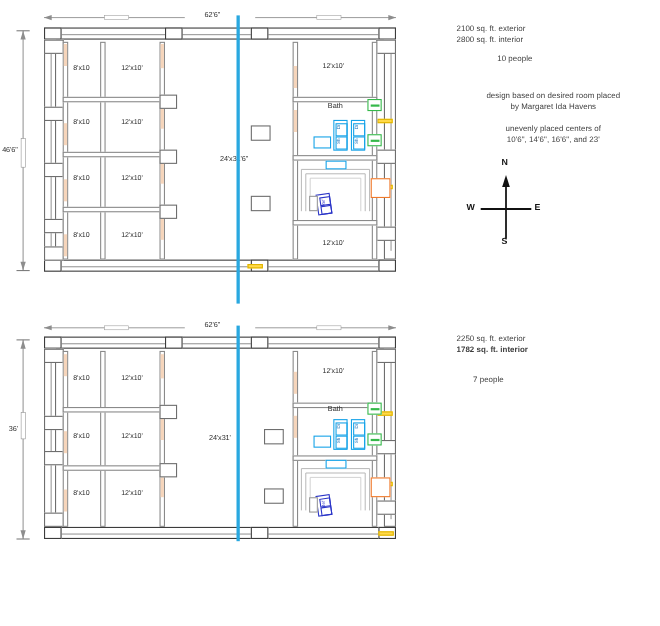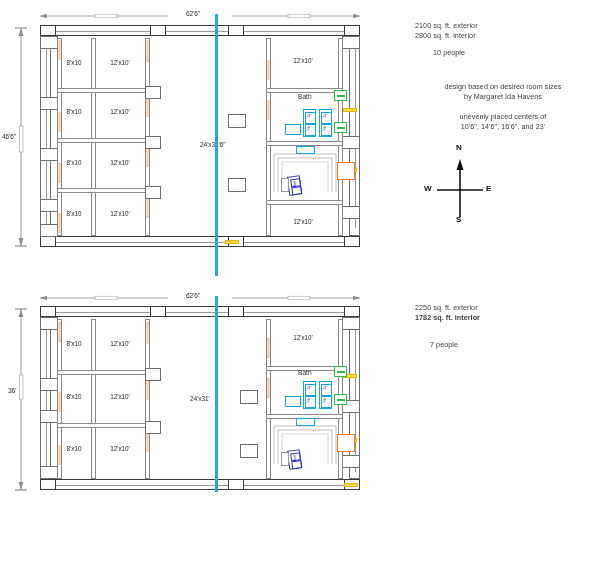--- a/index.html
+++ b/index.html
@@ -401,23 +401,23 @@
   <div class="abs vrot-navy" style="left:286px; top:456px; width:16px; text-align:center;">Ref</div>
   <div class="abs" style="left:281px; top:452px; width:6px; height:12px; border:0.7px solid #9a9a9a; background:#fff;"></div>
 
   <div class="abs dim" style="left:190px; top:395px;">24'x31'</div>
 
   <div class="abs axis-blue" style="left:215px; top:14px; width:3.2px; height:262px;"></div>
   <div class="abs axis-blue" style="left:215px; top:296px; width:3.2px; height:196px;"></div>
 
   <div class="abs note" style="left:415px; top:21px;">2100 sq. ft. exterior</div>
   <div class="abs note" style="left:415px; top:31px;">2800 sq. ft. interior</div>
-  <div class="abs note" style="left:433px; top:48px;">10 people</div>
-
-  <div class="abs note note-center" style="left:428px; top:82px; width:150px;">design based on desired room sizes</div>
+  <div class="abs note" style="left:452px; top:48px;">10 people</div>
+
+  <div class="abs note note-center" style="left:428px; top:82px; width:150px;">design based on desired room placed</div>
   <div class="abs note note-center" style="left:428px; top:112px; width:150px;">unevenly placed centers of</div>
 
   <div class="abs note note-center" style="left:428px; top:92px; width:150px;">by Margaret Ida Havens</div>
   <div class="abs note note-center" style="left:428px; top:122px; width:150px;">10'6", 14'6", 16'6", and 23'</div>
 
   <div class="abs note" style="left:415px; top:303px;">2250 sq. ft. exterior</div>
   <div class="abs note" style="left:415px; top:313px;font-weight:bold;">1782 sq. ft. interior</div>
   <div class="abs note" style="left:430px; top:340px;">7 people</div>
 
   <div class="abs" style="left:415px; top:145px; width:90px; height:85px;">

